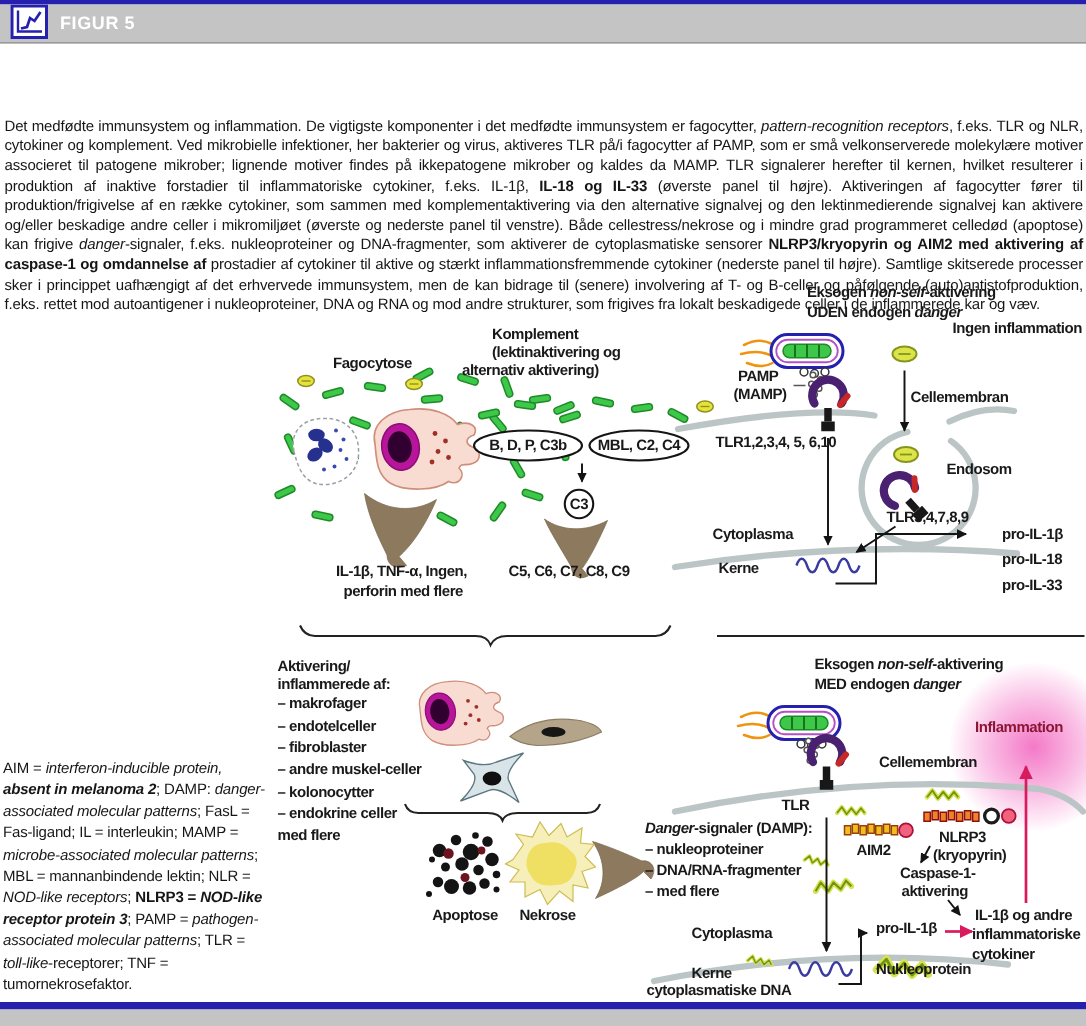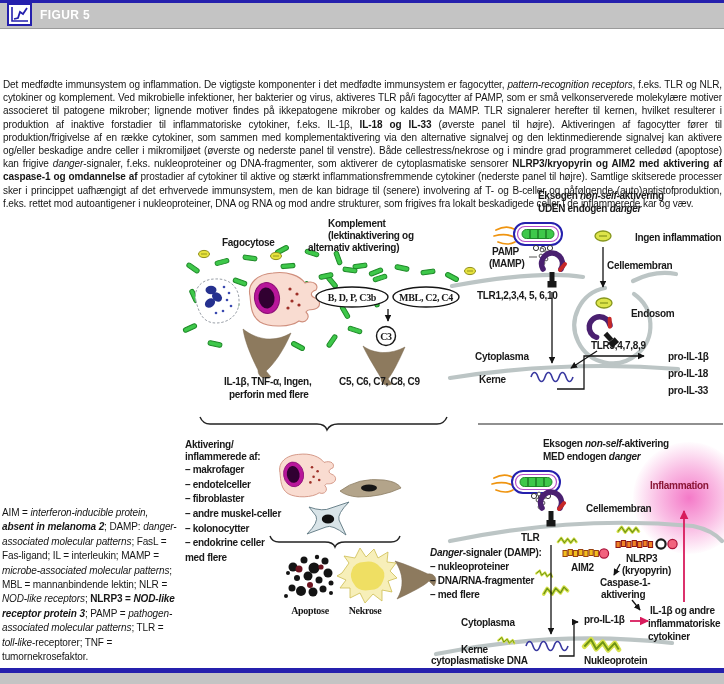--- a/index.html
+++ b/index.html
@@ -13,21 +13,21 @@
   .footA{position:absolute;left:0;top:668px;width:724px;height:5px;background:#2520ad;}
   .footB{position:absolute;left:0;top:673px;width:724px;height:11px;background:#c4c4c4;}
   
   .caption{position:absolute;left:3px;top:34px;width:719px;text-align:justify;
            font:10px/13.2px "Liberation Sans",sans-serif;letter-spacing:-0.1px;color:#161616;margin-top:44px;}
   .legend{position:absolute;left:2px;top:506px;width:177px;
           font:10px/14.4px "Liberation Sans",sans-serif;letter-spacing:-0.12px;color:#161616;}
   
   .lbl{position:absolute;font:bold 10px/1.18 "Liberation Sans",sans-serif;letter-spacing:-0.3px;
        color:#191919;white-space:nowrap;z-index:3;}
-  .ctr{text-align:center;font-family:Liberation Serif, serif;}
+  .ctr{text-align:center;}
   .glow{position:absolute;left:633px;top:442px;width:112px;height:112px;border-radius:50%;z-index:1;
         background:radial-gradient(circle, rgba(242,98,190,0.85) 0%, rgba(246,140,208,0.55) 40%, rgba(255,255,255,0) 72%);}
   svg.diag{position:absolute;left:0;top:0;z-index:2;}
   .rod{fill:#3ec84a;stroke:#1e8a28;stroke-width:1;}
   .mem{fill:none;stroke:#bcc5c5;stroke-width:4.2;stroke-linecap:round;}
   .arr{fill:none;stroke:#141414;stroke-width:1.3;}
   .rarr{fill:none;stroke:#d81b5d;stroke-width:1.8;}
   .brn{fill:#8d7a5e;stroke:#7a684f;stroke-width:0.5;}
   .brace{fill:none;stroke:#222;stroke-width:1.4;}
 </style>
@@ -312,21 +312,21 @@
 
   <div class="lbl" style="left:430px;top:547px"><span style="font-style: italic;">Danger</span><span>-signaler (DAMP):</span></div>
   <div class="lbl" style="left:430px;top:561px">– nukleoproteiner</div>
   <div class="lbl" style="left:430px;top:575px">– DNA/RNA-fragmenter</div>
   <div class="lbl" style="left:430px;top:589px">– med flere</div>
 
   <div class="lbl" style="left:538px;top:190px"><span>Eksogen </span><span style="font-style: italic;">non-self</span><span>-aktivering</span></div>
   <div class="lbl" style="left:538px;top:203px"><span>UDEN endogen </span><span style="font-style: italic;">danger</span></div>
   <div class="lbl" style="left:492px;top:246px">PAMP</div>
   <div class="lbl" style="left:489px;top:258px">(MAMP)</div>
-  <div class="lbl" style="left:635px;top:232px">Ingen inflammation</div>
+  <div class="lbl" style="left:635px;top:214px">Ingen inflammation</div>
   <div class="lbl" style="left:607px;top:260px">Cellemembran</div>
   <div class="lbl" style="left:477px;top:290px">TLR1,2,3,4, 5, 6,10</div>
   <div class="lbl" style="left:631px;top:308px">Endosom</div>
   <div class="lbl" style="left:591px;top:340px">TLR3,4,7,8,9</div>
   <div class="lbl" style="left:475px;top:351px">Cytoplasma</div>
   <div class="lbl" style="left:479px;top:374px">Kerne</div>
   <div class="lbl" style="left:668px;top:351px">pro-IL-1β</div>
   <div class="lbl" style="left:668px;top:368px">pro-IL-18</div>
   <div class="lbl" style="left:668px;top:385px">pro-IL-33</div>
 
@@ -340,17 +340,17 @@
   <div class="lbl" style="left:622px;top:565px">(kryopyrin)</div>
   <div class="lbl" style="left:600px;top:577px">Caspase-1-</div>
   <div class="lbl" style="left:601px;top:589px">aktivering</div>
   <div class="lbl" style="left:650px;top:605px">IL-1β og andre</div>
   <div class="lbl" style="left:648px;top:618px">inflammatoriske</div>
   <div class="lbl" style="left:648px;top:631px">cytokiner</div>
   <div class="lbl" style="left:584px;top:614px">pro-IL-1β</div>
   <div class="lbl" style="left:461px;top:617px">Cytoplasma</div>
   <div class="lbl" style="left:461px;top:644px">Kerne</div>
   <div class="lbl" style="left:431px;top:655px">cytoplasmatiske DNA</div>
-  <div class="lbl" style="left:584px;top:655px">Nukleoprotein</div>
+  <div class="lbl" style="left:584px;top:641px">Nukleoprotein</div>
 
   <div class="footA"></div>
   <div class="footB"></div>
 </div>
 
 </body></html>

